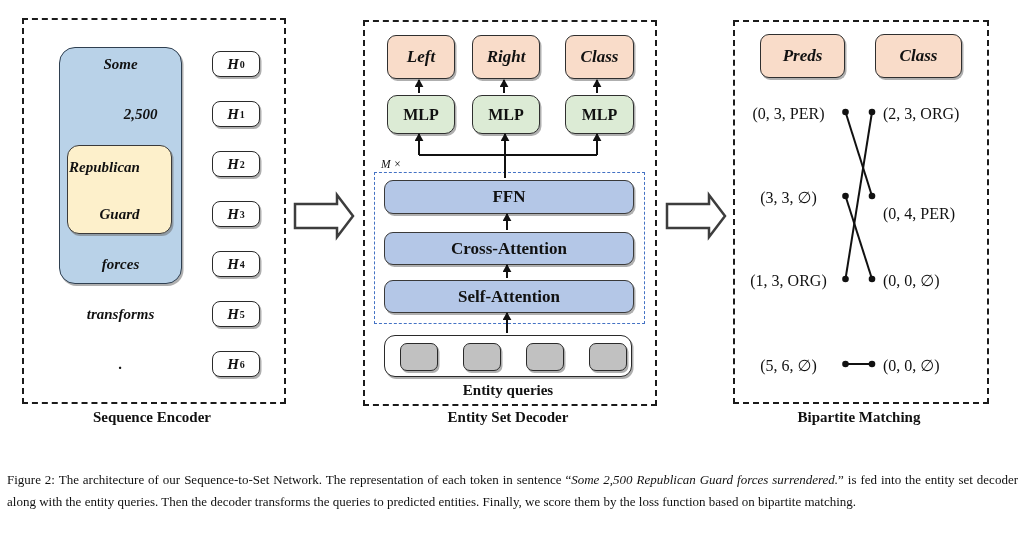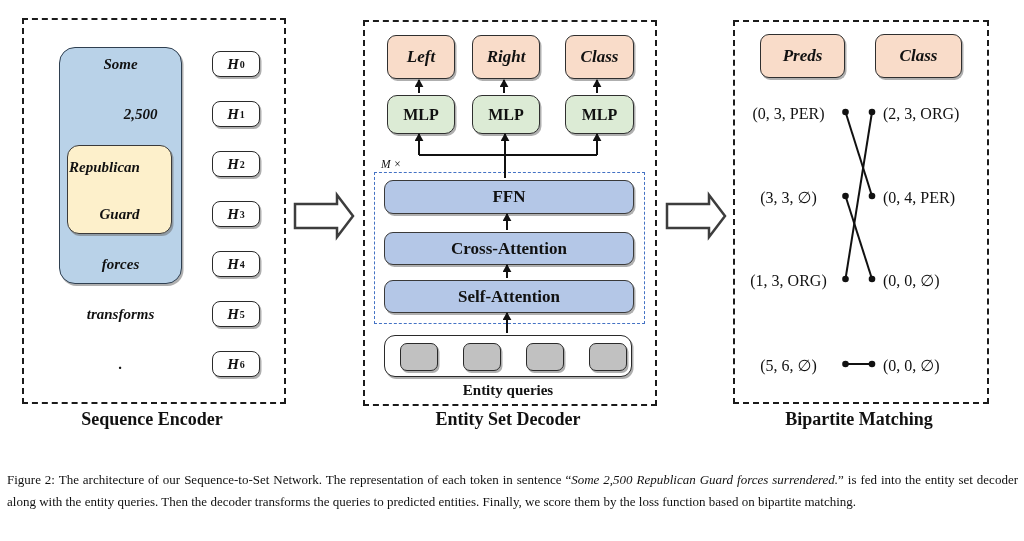--- a/index.html
+++ b/index.html
@@ -3,21 +3,21 @@
 <meta charset="utf-8">
 <style>
   html,body{margin:0;padding:0;}
   body{
     width:1024px;height:541px;background:#ffffff;
     font-family:"Liberation Serif","DejaVu Serif",serif;color:#111;
     position:relative;overflow:hidden;
   }
   #figure{position:absolute;left:0;top:0;width:1024px;height:441px;}
   .panel{position:absolute;border:2px dashed #1b1b1b;background:transparent;}
-  .panel-title{position:absolute;text-align:center;font-weight:bold;font-size:18px;}
+  .panel-title{position:absolute;text-align:center;font-weight:bold;font-size:15px;}
   .rbox{position:absolute;display:flex;align-items:center;justify-content:center;
         border:1.4px solid #2f2f2f;border-radius:9px;box-sizing:border-box;}
   .shadowed{box-shadow:1.5px 2px 0 rgba(110,110,110,.55);}
   
   .token-container{background:var(--token-blue,#b9d2e8);border:1.6px solid #2f3f50;border-radius:16px;}
   .entity-span{background:var(--entity-yellow,#fdf0cb);border:1.6px solid #3a3a3a;border-radius:12px;}
   .token{position:absolute;text-align:center;font-weight:bold;font-style:italic;font-size:15px;line-height:20px;}
   .hbox{background:#ffffff;border:1.6px solid #2a2a2a;border-radius:8px;font-size:15px;}
   .hbase{font-weight:bold;font-style:italic;}
   .hsub{font-weight:bold;font-size:10px;vertical-align:sub;margin-left:1px;}
@@ -116,21 +116,21 @@
   <div class="panel" style="left:733px;top:20px;width:252px;height:380px;">
     <div class="rbox head-box shadowed" style="left:25px;top:12px;width:85px;height:44px;">Preds</div>
     <div class="rbox head-box shadowed" style="left:140px;top:12px;width:87px;height:44px;">Class</div>
 
     <div class="tuple pred" style="left:0px;top:81px;width:107px;">(0, 3, PER)</div>
     <div class="tuple pred" style="left:0px;top:165px;width:107px;">(3, 3, ∅)</div>
     <div class="tuple pred" style="left:0px;top:248px;width:107px;">(1, 3, ORG)</div>
     <div class="tuple pred" style="left:0px;top:333px;width:107px;">(5, 6, ∅)</div>
 
     <div class="tuple gold" style="left:148px;top:81px;">(2, 3, ORG)</div>
-    <div class="tuple gold" style="left:148px;top:165px;">(0, 4, PER)</div>
+    <div class="tuple gold" style="left:148px;top:181px;">(0, 4, PER)</div>
     <div class="tuple gold" style="left:148px;top:248px;">(0, 0, ∅)</div>
     <div class="tuple gold" style="left:148px;top:333px;">(0, 0, ∅)</div>
   </div>
   <div class="panel-title" style="left:733px;top:409px;width:252px;">Bipartite Matching</div>
 
   <svg class="overlay" width="1024" height="441" viewBox="0 0 1024 441">
     <defs>
       <marker id="ah" viewBox="0 0 10 10" refX="8" refY="5" markerWidth="9" markerHeight="9" orient="auto" markerUnits="userSpaceOnUse">
         <path d="M0,0 L9,5 L0,10 z" fill="#111"></path>
       </marker>

